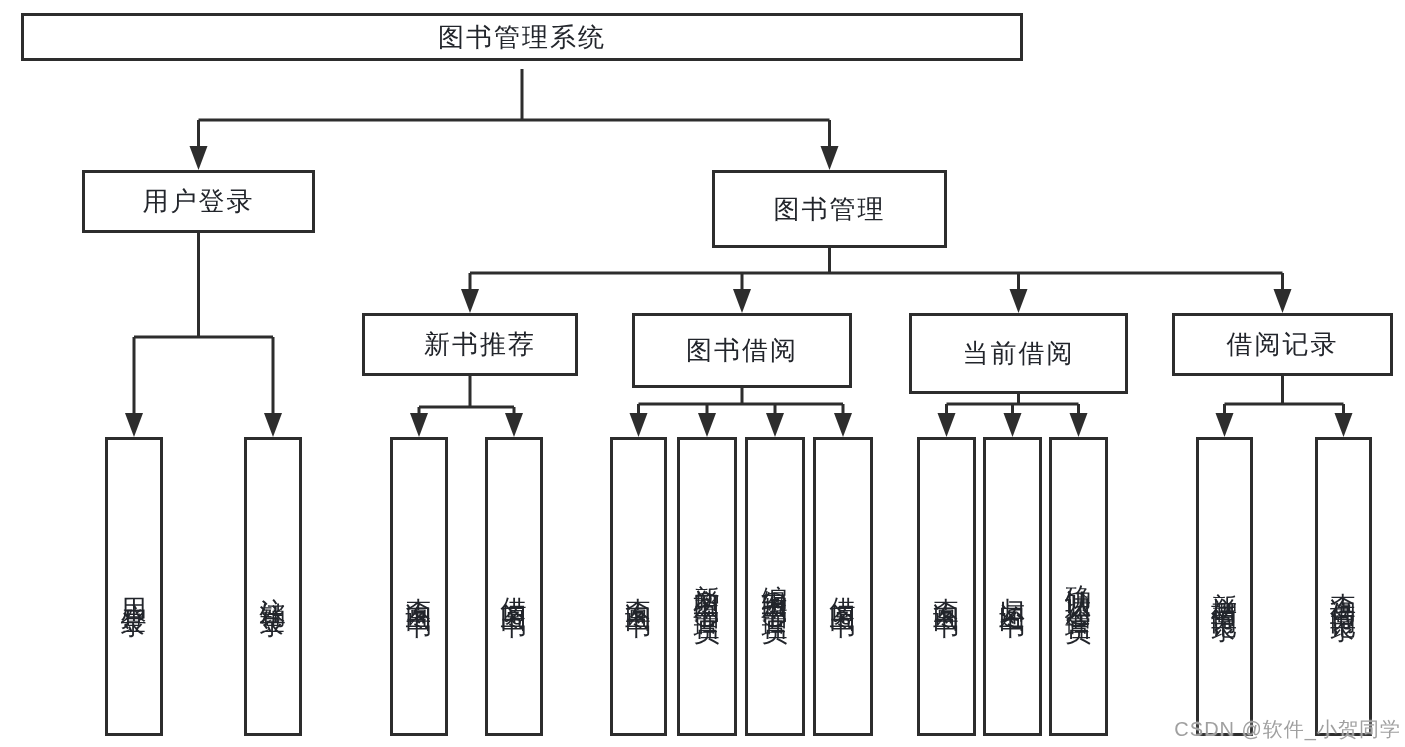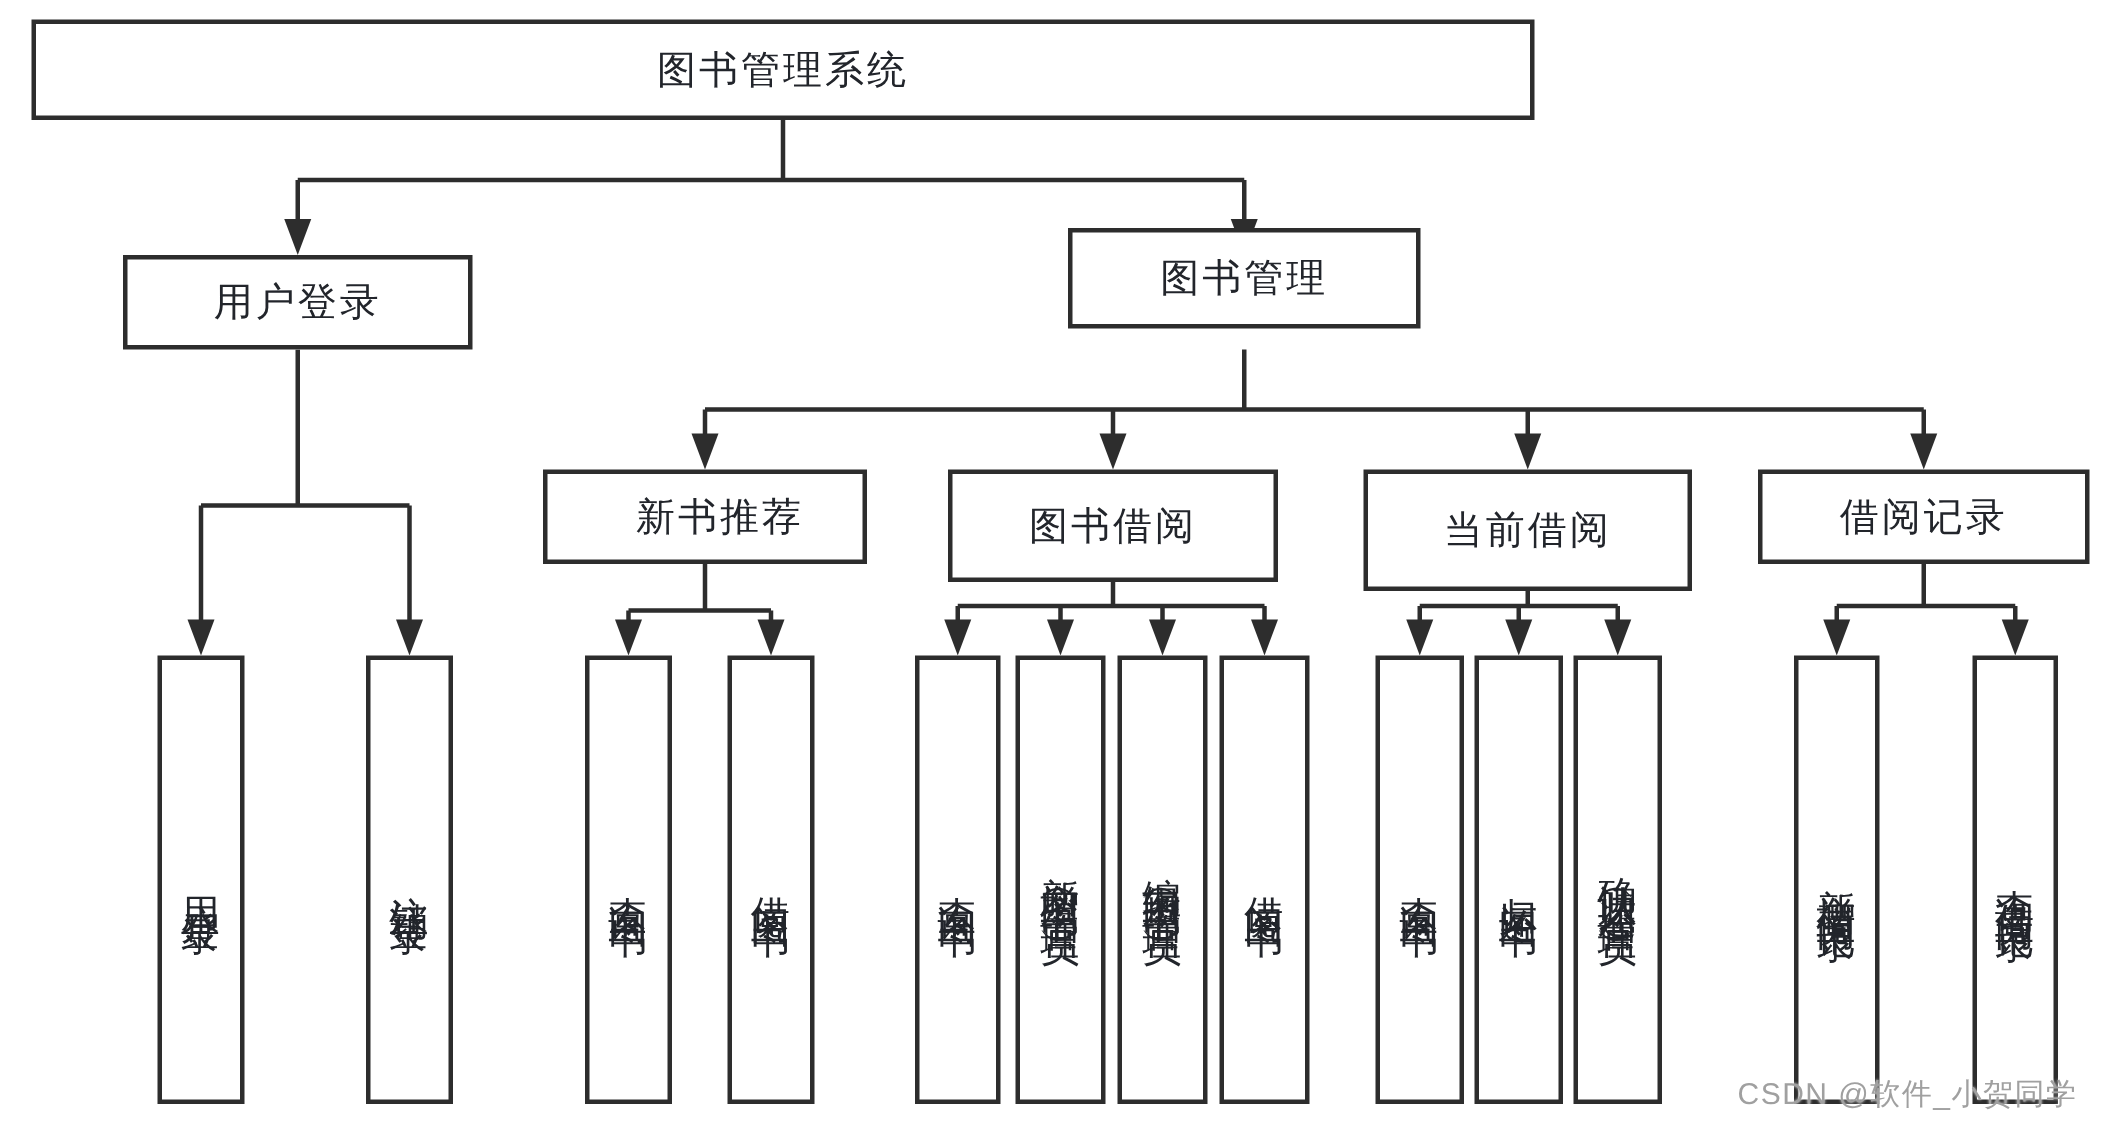--- a/index.html
+++ b/index.html
@@ -41,21 +41,21 @@
   .label-v {
     writing-mode: vertical-rl;
     font-size: 26px;
     letter-spacing: 5px;
     line-height: 1;
     white-space: nowrap;
     color: #22252b;
   }
   .watermark {
     position: absolute;
-    right: 20px;
+    right: 4px;
     bottom: 4px;
     font-size: 20px;
     letter-spacing: 1px;
     color: #a0a0a0;
     text-shadow: 0 0 2px #ffffff;
     white-space: nowrap;
     z-index: 5;
   }
 </style>
 </head>
@@ -89,28 +89,28 @@
       <polygon points="766,413 784,413 775,437"></polygon>
       <polygon points="834,413 852,413 843,437"></polygon>
       <polygon points="937.5,413 955.5,413 946.5,437"></polygon>
       <polygon points="1003.5,413 1021.5,413 1012.5,437"></polygon>
       <polygon points="1069.5,413 1087.5,413 1078.5,437"></polygon>
       <polygon points="1215.5,413 1233.5,413 1224.5,437"></polygon>
       <polygon points="1334.5,413 1352.5,413 1343.5,437"></polygon>
     </g>
   </svg>
 
-  <div class="node" style="left:21px; top:13px; width:1002px; height:67px;">
+  <div class="node" style="left:21px; top:13px; width:1002px; height:48px;">
     <span class="label-h">图书管理系统</span>
   </div>
 
   <div class="node" style="left:82px; top:170px; width:233px; height:63px;">
     <span class="label-h">用户登录</span>
   </div>
-  <div class="node" style="left:712px; top:152px; width:235px; height:67px;">
+  <div class="node" style="left:712px; top:170px; width:235px; height:78px;">
     <span class="label-h">图书管理</span>
   </div>
 
   <div class="node" style="left:362px; top:313px; width:216px; height:63px;padding-left:20px;">
     <span class="label-h">新书推荐</span>
   </div>
   <div class="node" style="left:632px; top:313px; width:220px; height:75px;">
     <span class="label-h">图书借阅</span>
   </div>
   <div class="node" style="left:909px; top:313px; width:219px; height:81px;">

